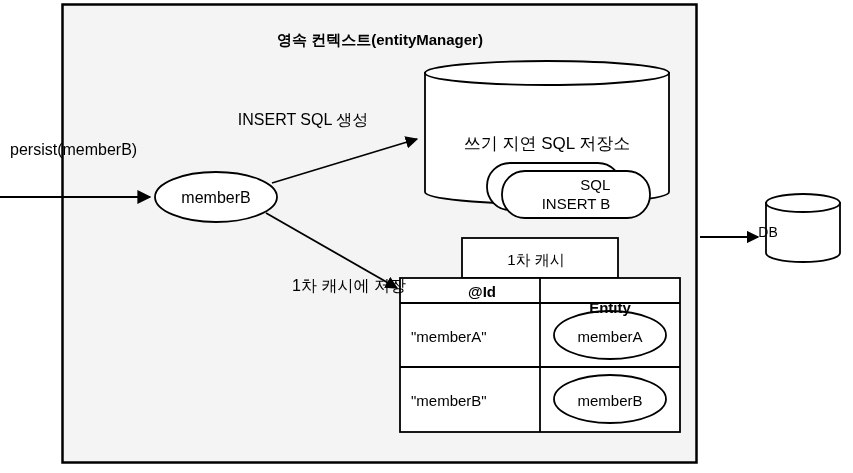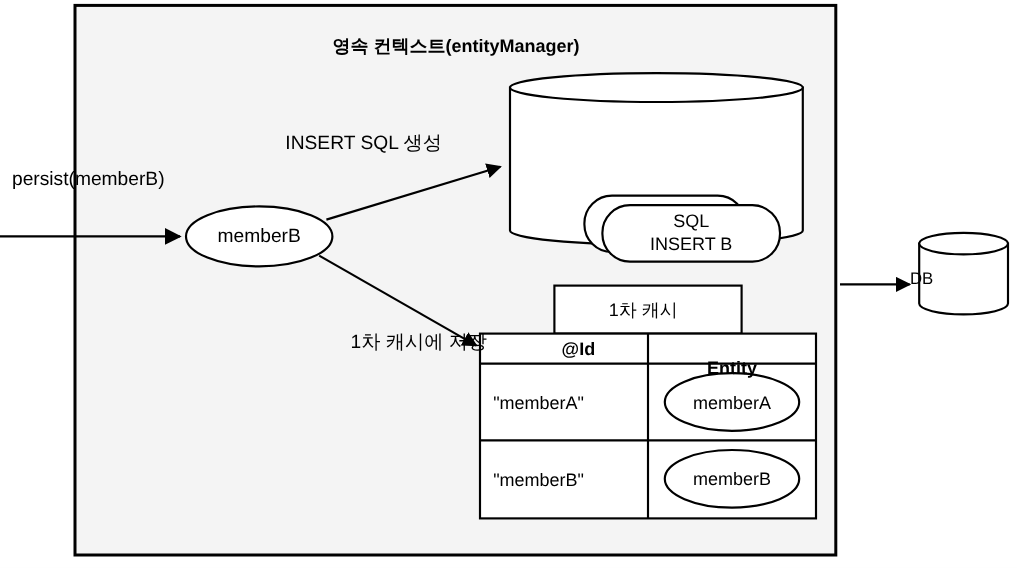--- a/index.html
+++ b/index.html
@@ -42,21 +42,21 @@
     font-size: 16px;
     font-weight: normal;
   }
   .t-store {
     font-size: 17px;
     font-weight: normal;
   }
   .t-sql {
     font-size: 15px;
     font-weight: normal;
-    text-align: center;
+    text-align: right;
     line-height: 1.25;
     white-space: pre-line;
   }
   .t-cache-title {
     font-size: 15px;
     font-weight: normal;
   }
   .t-th {
     font-size: 15px;
     font-weight: bold;
@@ -125,20 +125,21 @@
   <div class="txt t-title ctr" style="left:380px; top:39px;">영속 컨텍스트(entityManager)</div>
 
   <div class="txt t-label ctr" style="left:303px; top:120px;">INSERT SQL 생성</div>
 
   <div class="txt t-label" style="left:10px; top:142px;">persist(memberB)</div>
 
   <div class="txt t-label ctr" style="left:305px; top:286px;margin-left:44px;">1차 캐시에 저장</div>
 
   <div class="txt t-node ctr" style="left:216px; top:198px;">memberB</div>
 
+  <div class="txt t-store ctr" style="left:547px; top:143px;">쓰기 지연 SQL 저장소</div>
 
   <div class="txt t-sql ctr" style="left:576px; top:195px;">SQL
 INSERT B</div>
 
   <div class="txt t-cache-title ctr" style="left:536px; top:259px;">1차 캐시</div>
 
   <div class="txt t-th ctr" style="left:470px; top:291px;margin-left:12px;">@Id</div>
 
   <div class="txt t-th ctr" style="left:610px; top:283px;margin-top:24px;">Entity</div>
 

